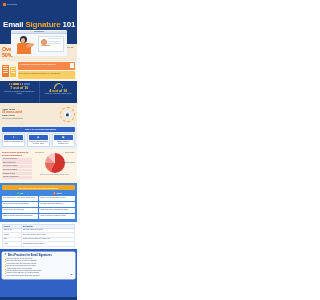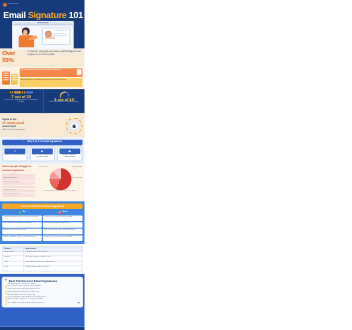--- a/index.html
+++ b/index.html
@@ -25,21 +25,21 @@
   .logo-row { display: flex; align-items: center; gap: 1px; height: 4px; }
   .logo-mark {
     width: 3px; height: 3px; border-radius: 0.5px;
     background: #f07a2e; flex: 0 0 auto;
   }
   .logo-text {
     font-size: 1.7px; color: #cdd8ea; letter-spacing: 0.05px;
     white-space: nowrap; overflow: hidden;
   }
   .title {
-    margin-top: 3px;
+    margin-top: 14px;
     font-size: 8px; font-weight: bold;
     letter-spacing: -0.2px;
     color: #ffffff;
     white-space: nowrap;
     text-align: center;
     line-height: 9px;
   }
   .title .hl { color: #f5a623; }
   .hero {
     margin: 1px auto 0 auto;

